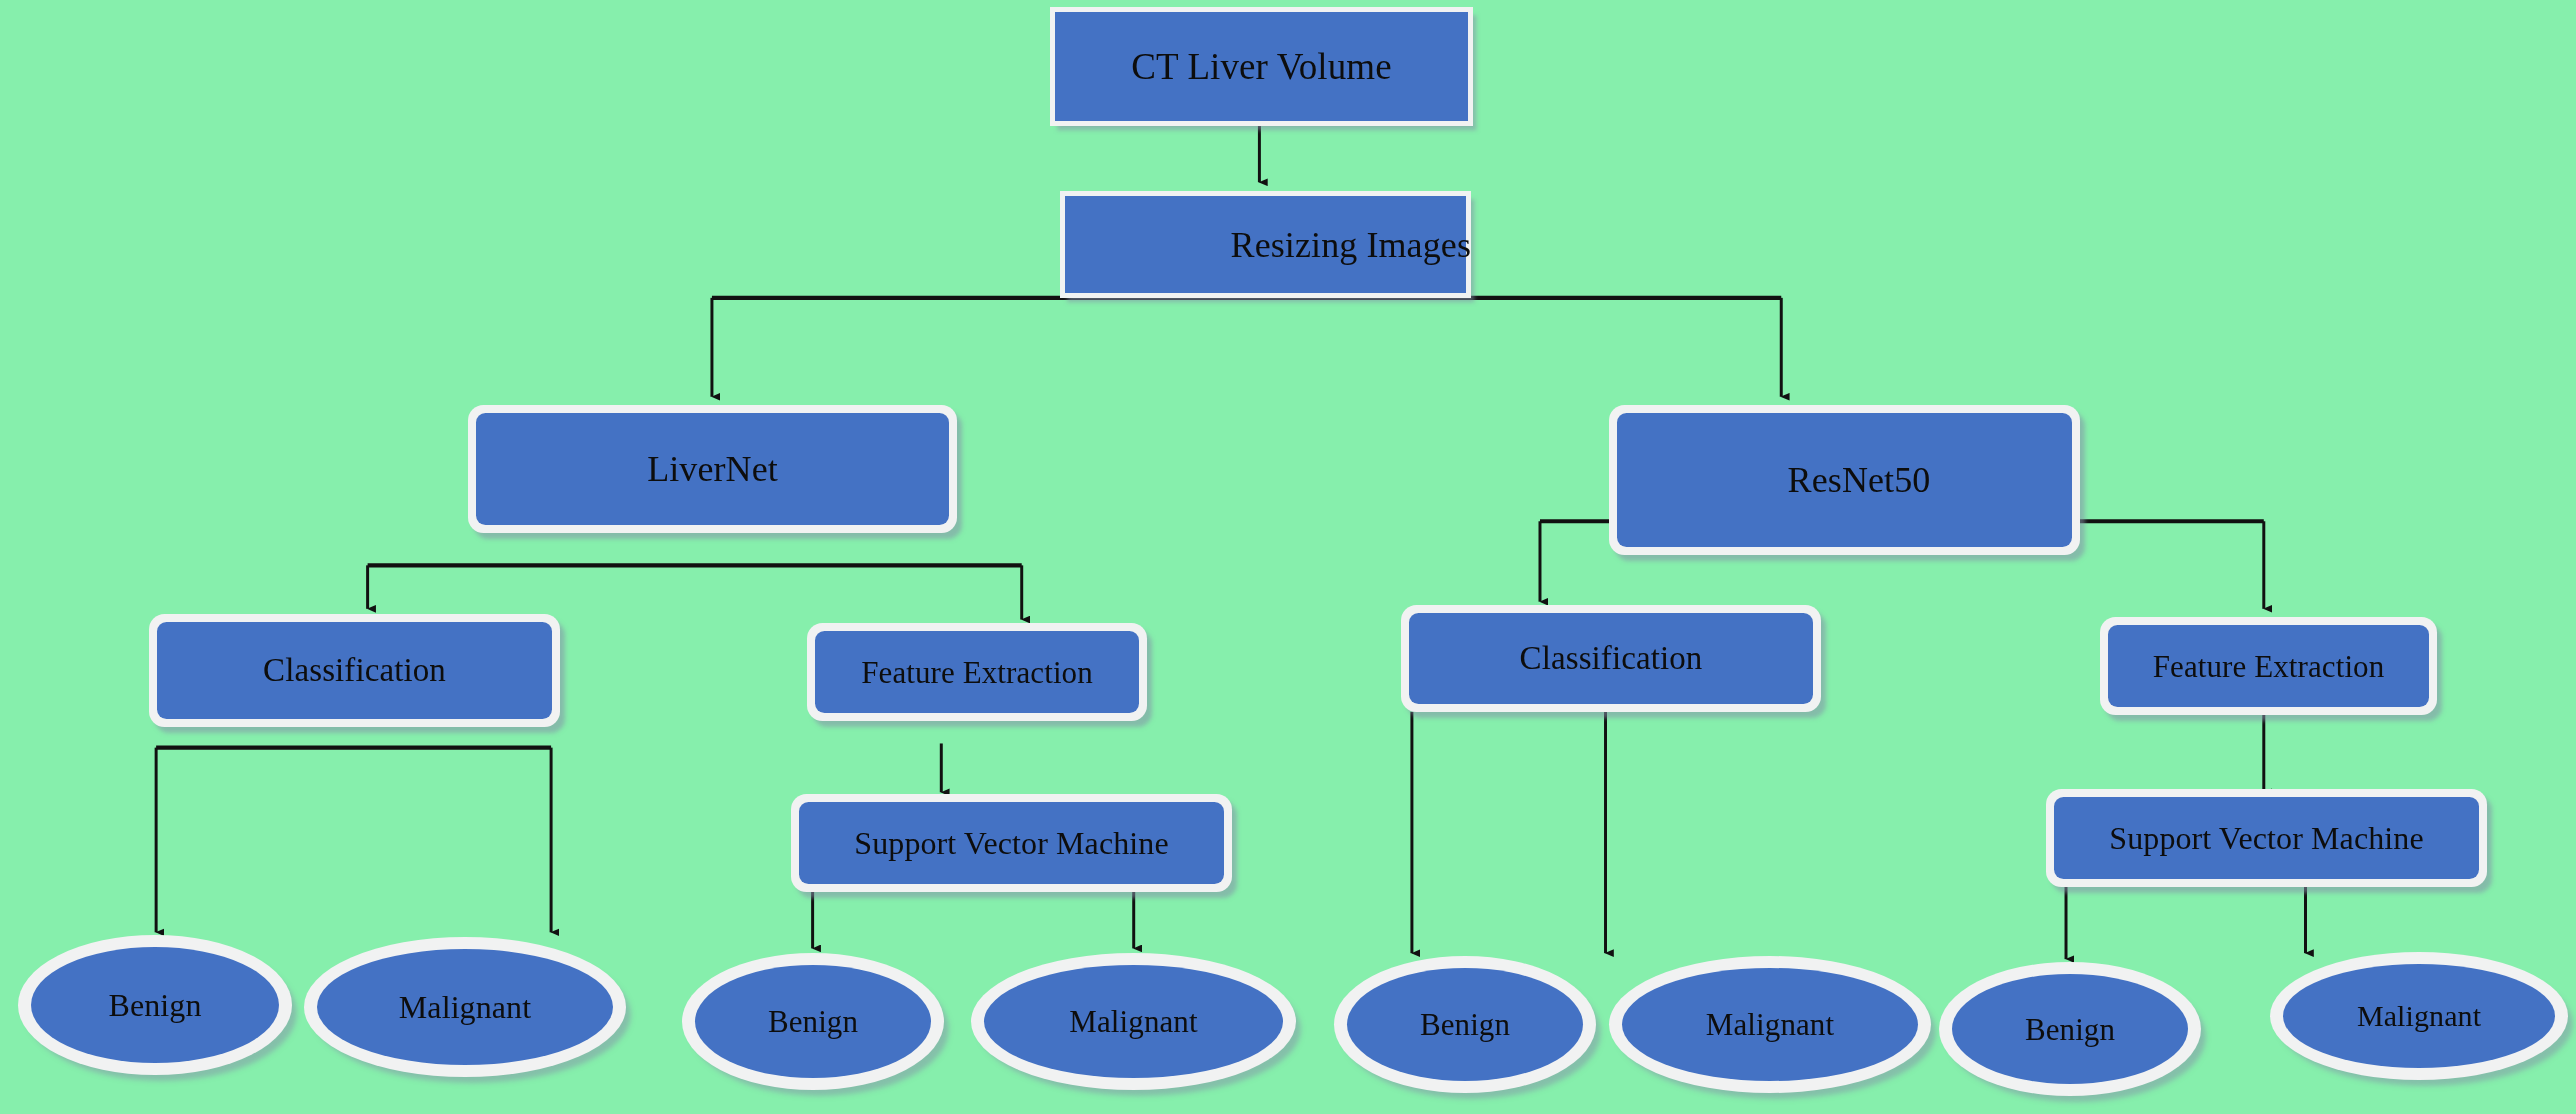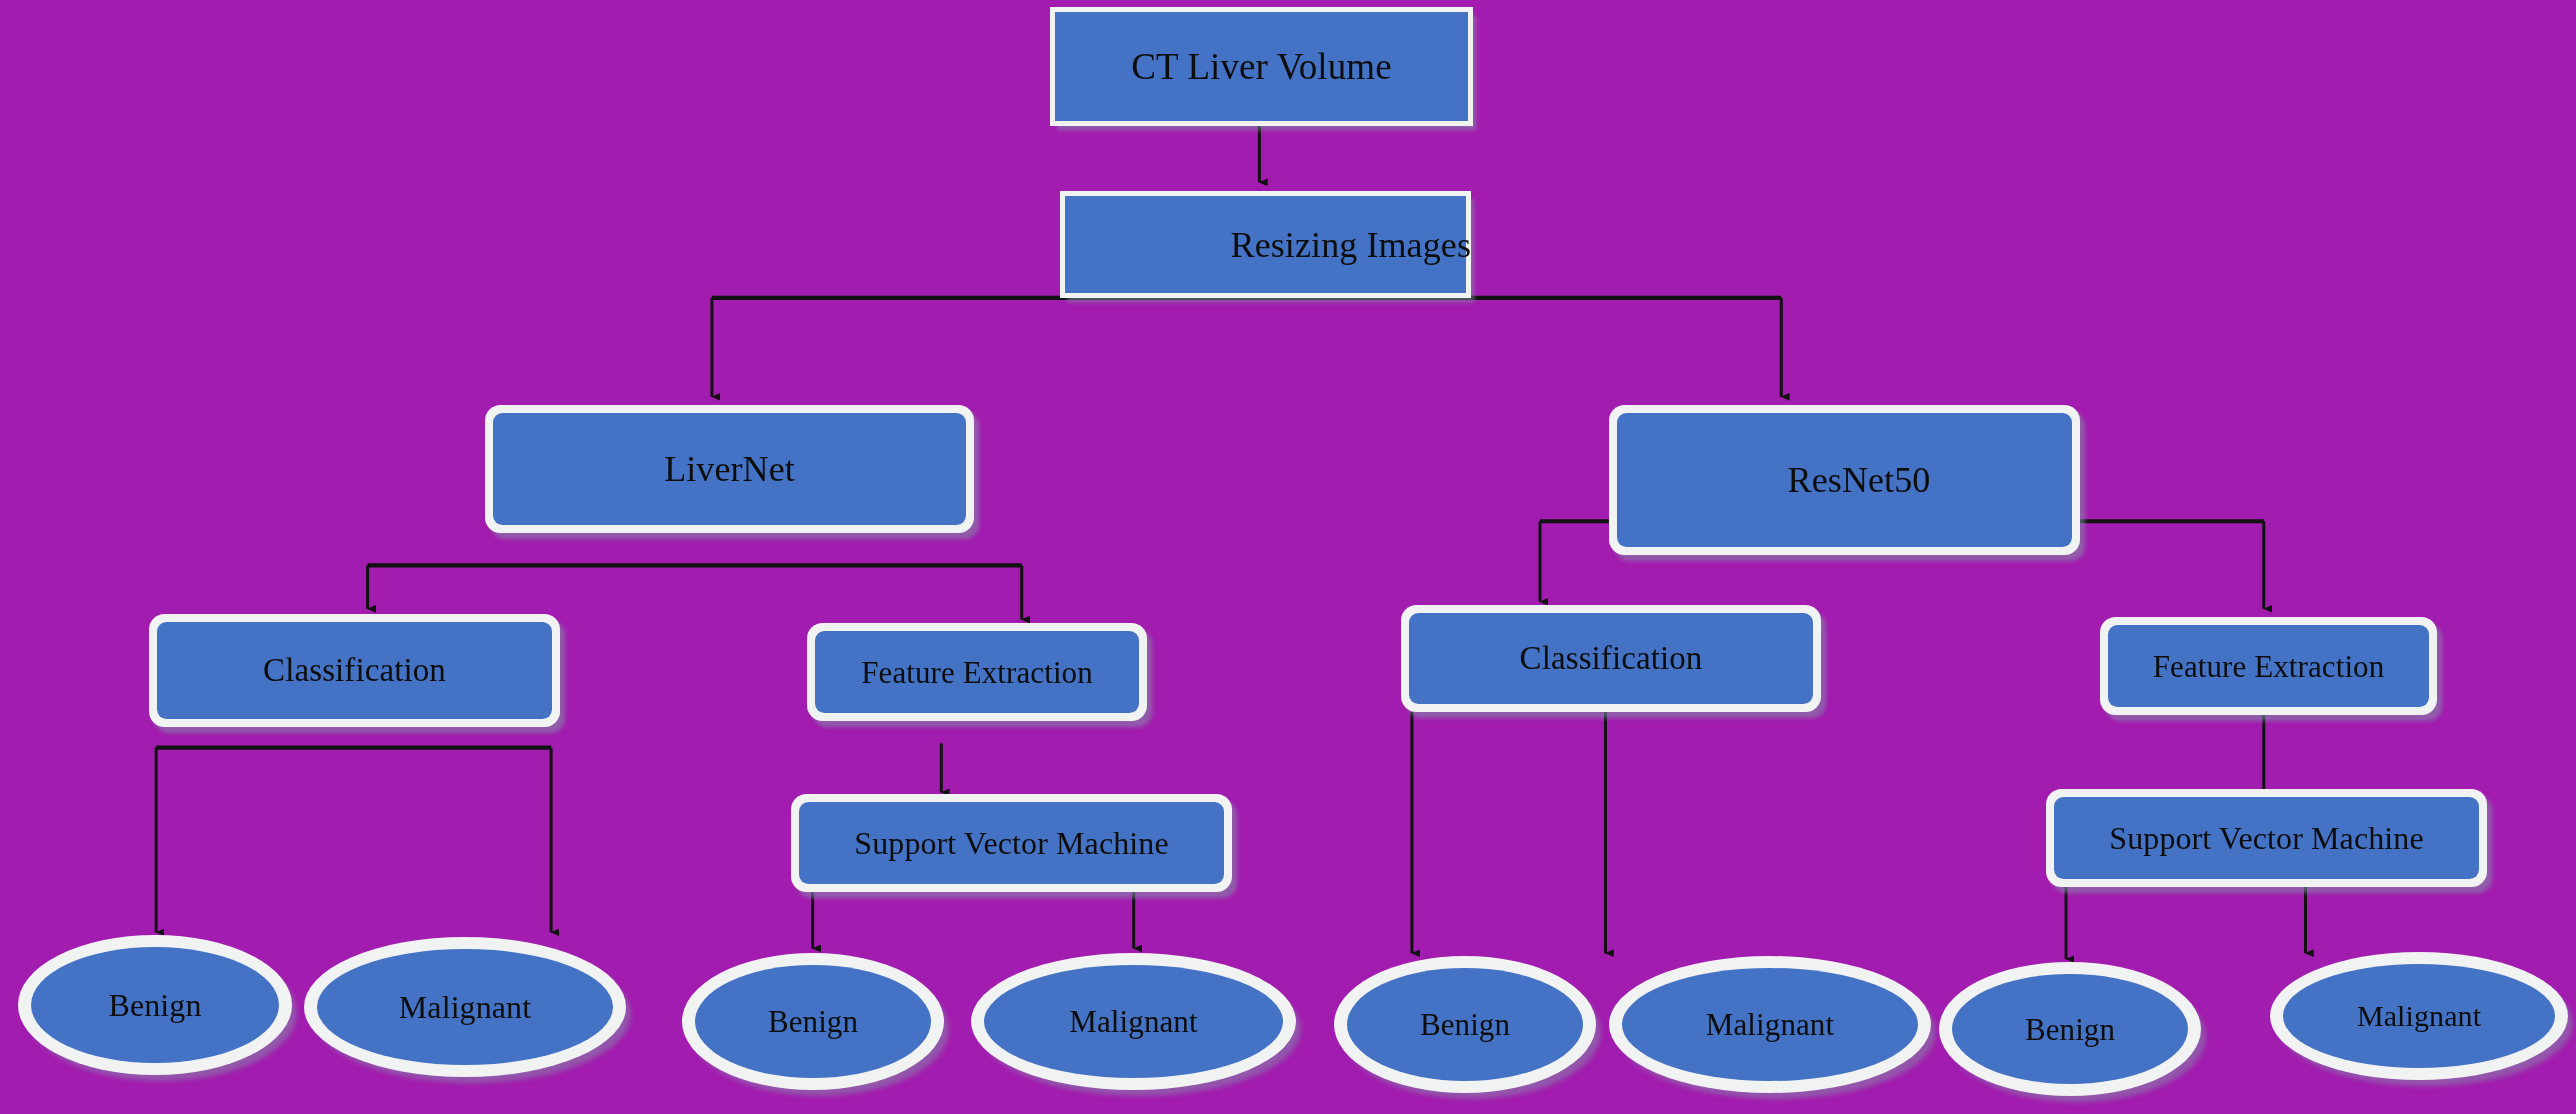--- a/index.html
+++ b/index.html
@@ -5,21 +5,21 @@
 <style>
   html, body {
     margin: 0;
     padding: 0;
     background: #ffffff;
   }
   #canvas {
     position: relative;
     width: 2576px;
     height: 1114px;
-    background: #a21caf;
+    background: #86efac;
     font-family: "Liberation Serif", "DejaVu Serif", serif;
     overflow: hidden;
   }
   #edge-layer {
     position: absolute;
     left: 0;
     top: 0;
     width: 2576px;
     height: 1114px;
     pointer-events: none;
@@ -127,21 +127,21 @@
     <span class="fill"></span>
     <span class="label">CT Liver Volume</span>
   </div>
 
   <div class="node rect-sharp" style="left:1060px; top:191px; width:411px; height:107px; font-size:36px;justify-content:flex-end;">
     <span class="ring"></span>
     <span class="fill"></span>
     <span class="label">Resizing Images</span>
   </div>
 
-  <div class="node rect-round" style="left:468px; top:405px; width:489px; height:128px; font-size:36px;margin-left:17px;">
+  <div class="node rect-round" style="left:468px; top:405px; width:489px; height:128px; font-size:36px;">
     <span class="ring"></span>
     <span class="fill"></span>
     <span class="label">LiverNet</span>
   </div>
 
   <div class="node rect-round" style="left:1609px; top:405px; width:471px; height:150px; font-size:36px;padding-left:29px;">
     <span class="ring"></span>
     <span class="fill"></span>
     <span class="label">ResNet50</span>
   </div>

